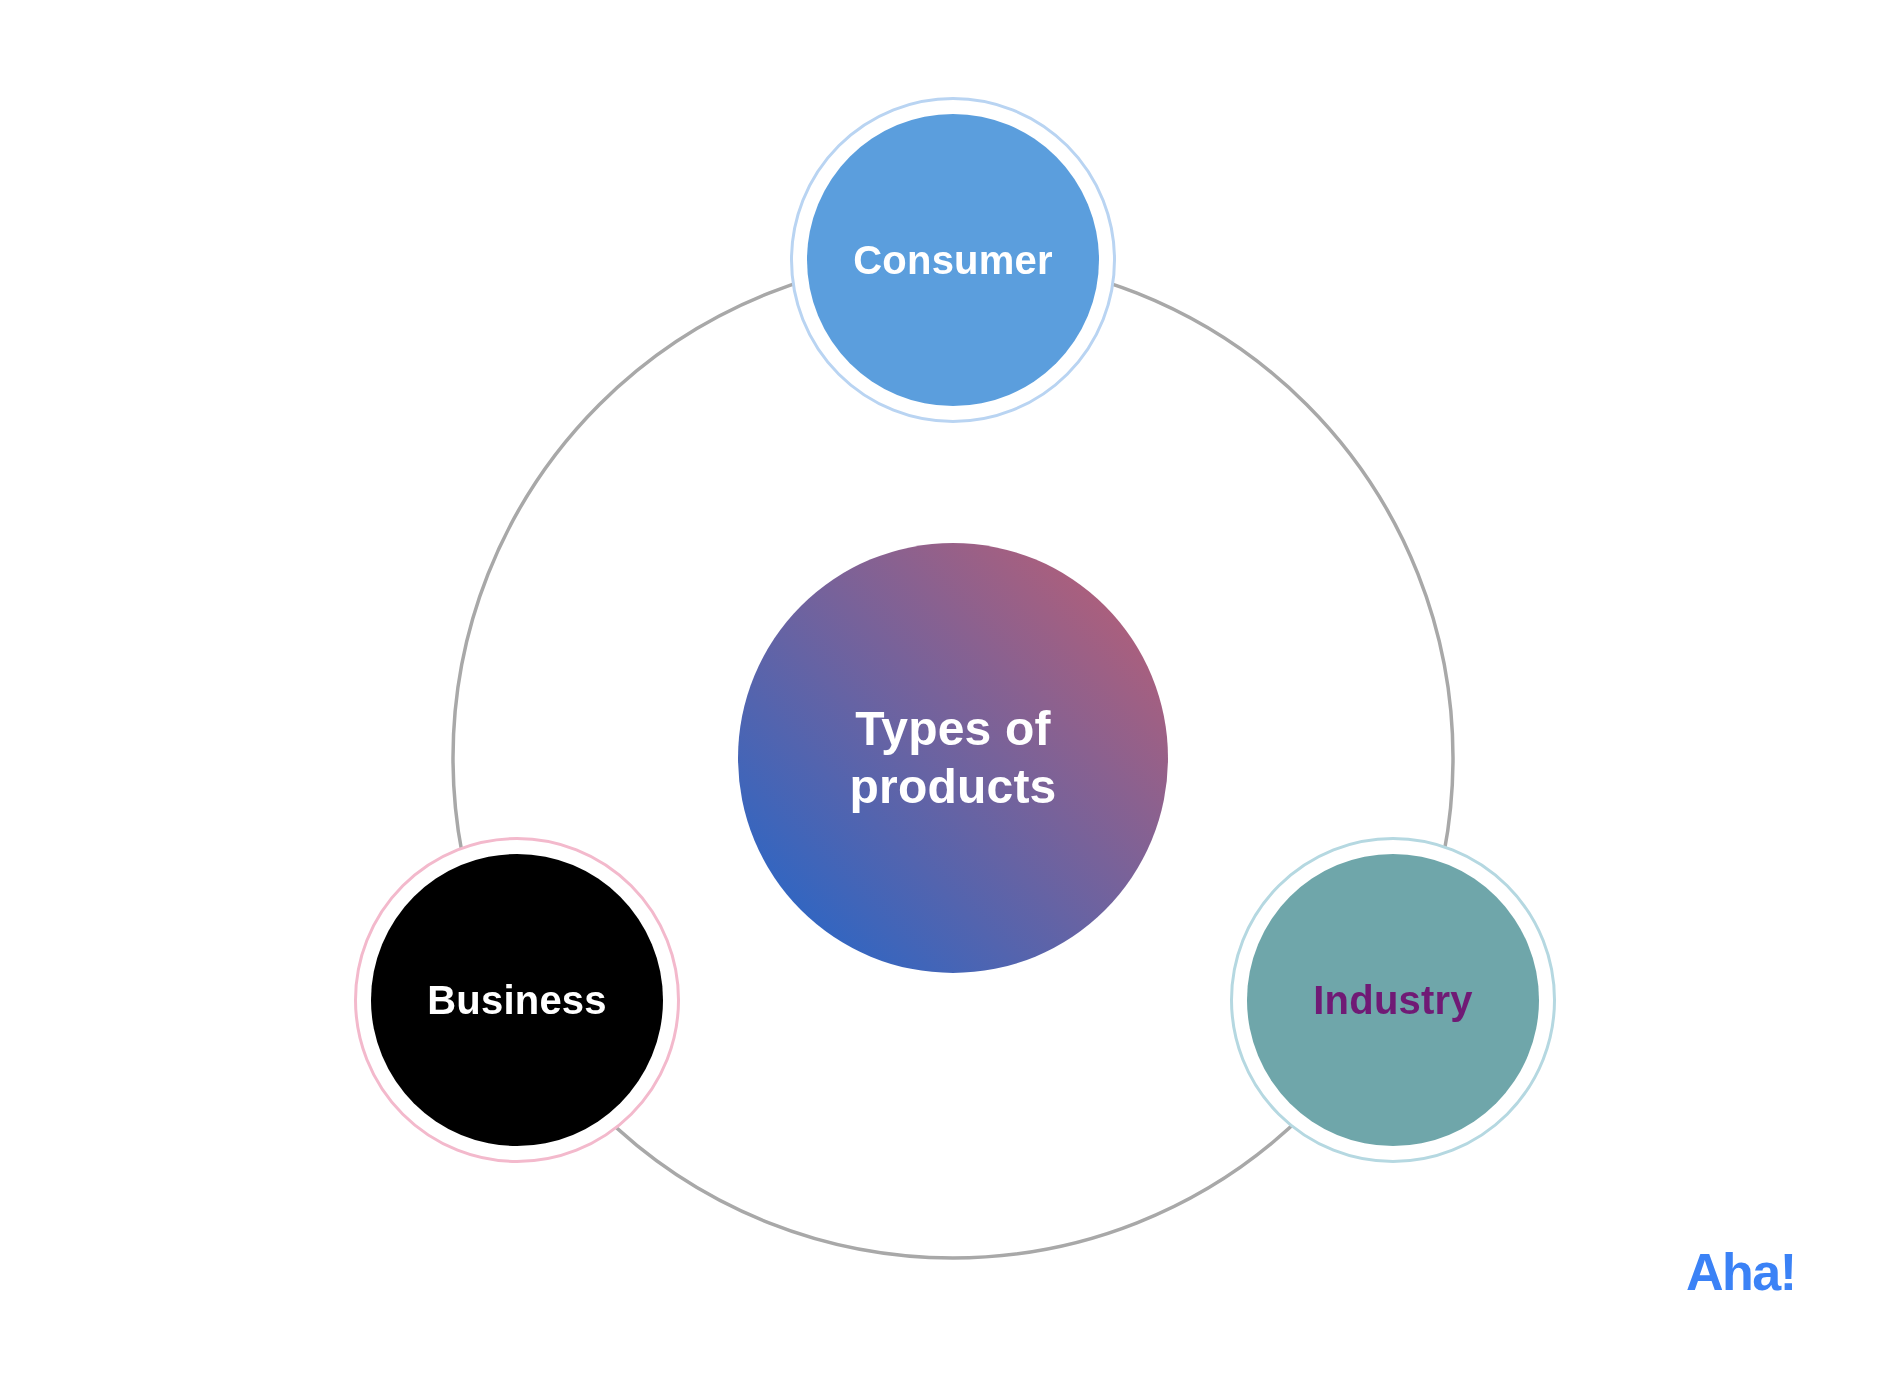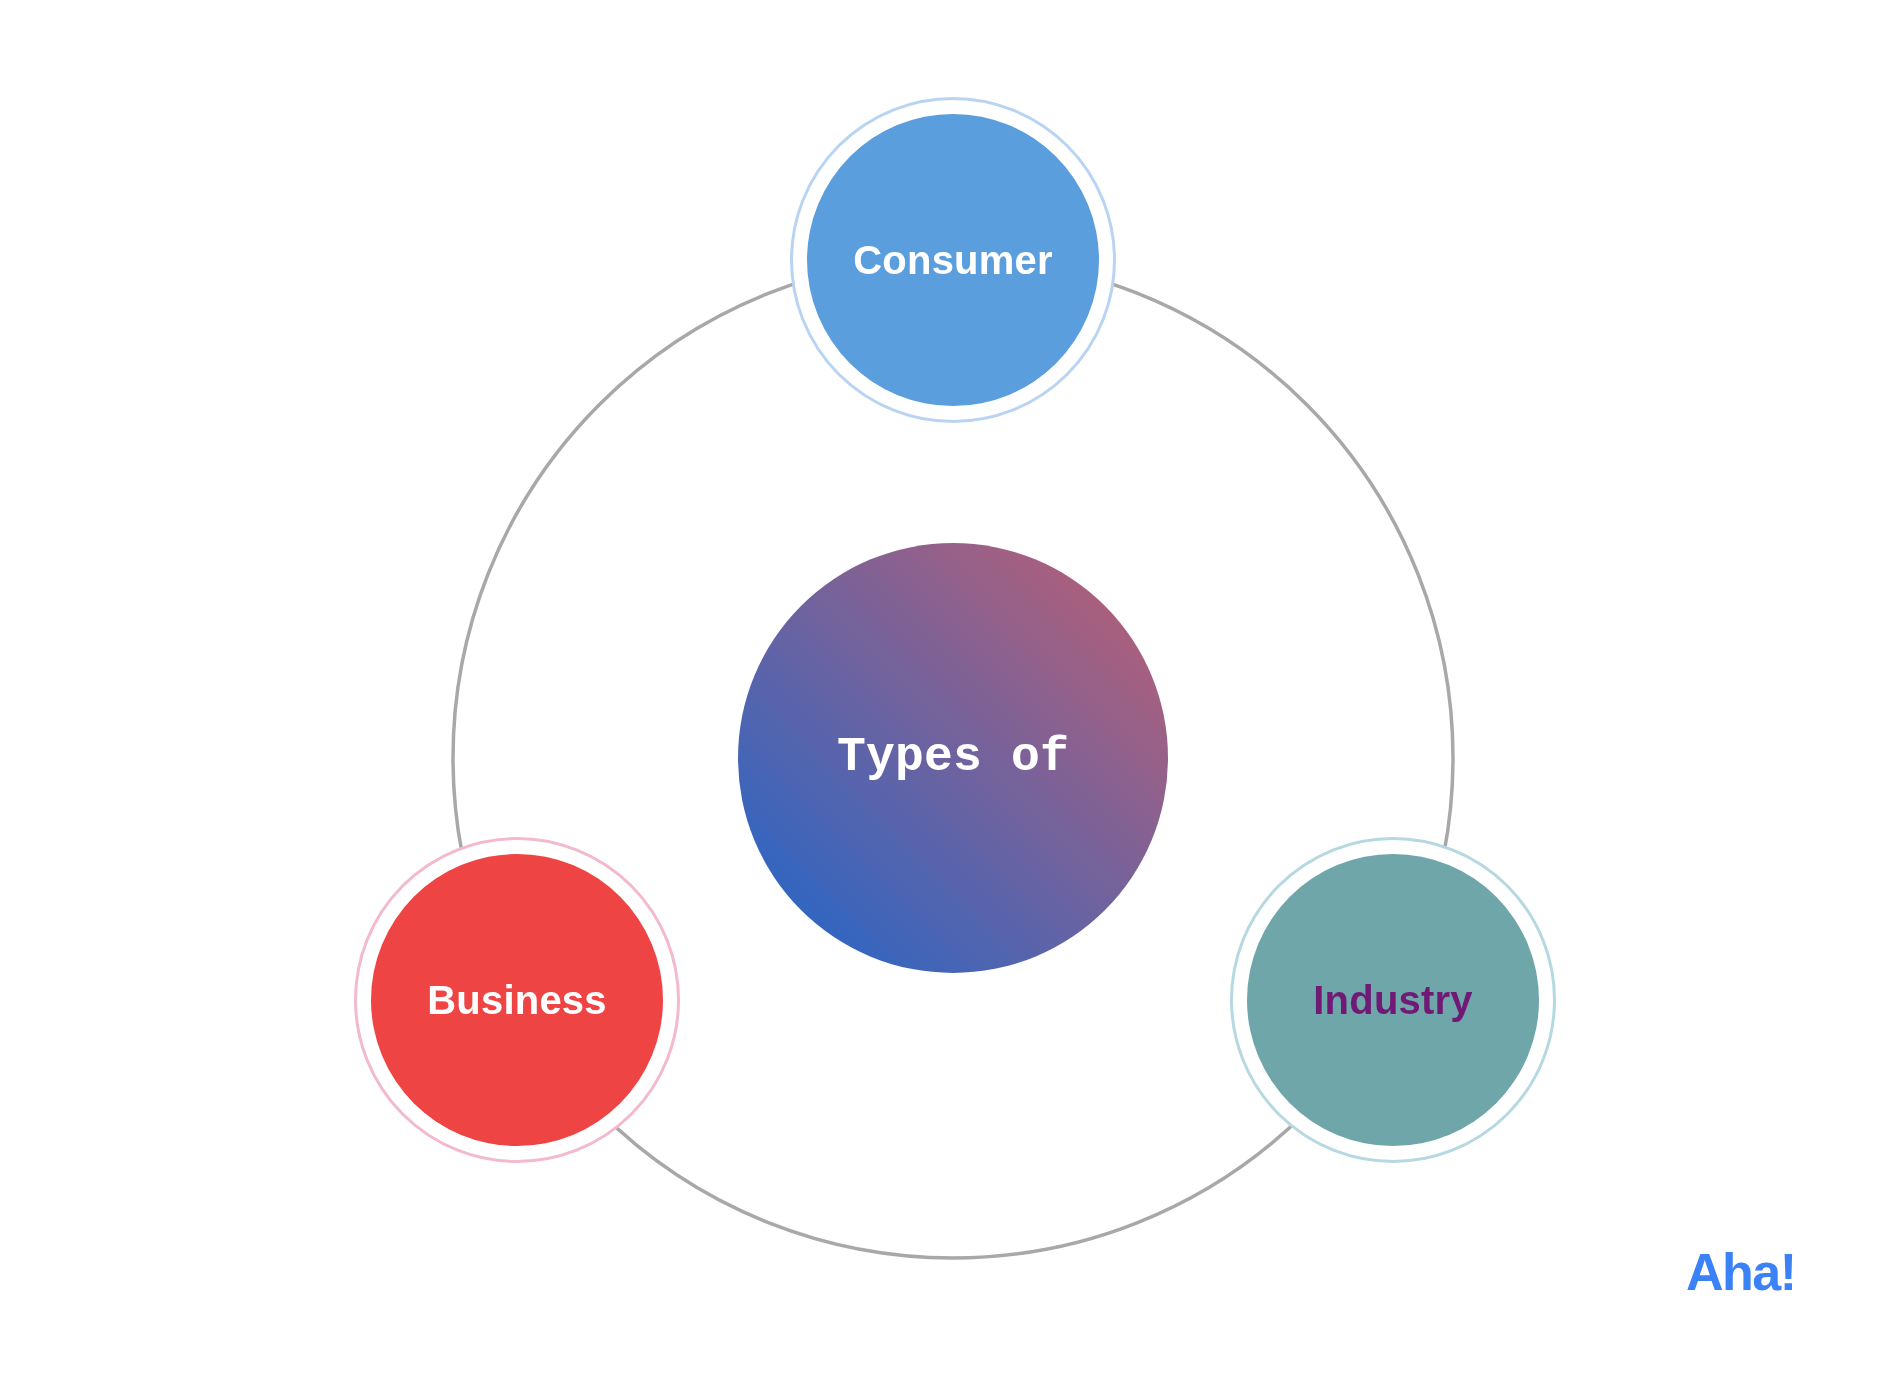--- a/index.html
+++ b/index.html
@@ -28,21 +28,20 @@
     left: 738px;
     top: 543px;
     width: 430px;
     height: 430px;
     border-radius: 50%;
     display: flex;
     flex-direction: column;
     align-items: center;
     justify-content: center;
     text-align: center;
-    font-family: Liberation Mono, monospace;
   }
   .center-node .line {
     color: #ffffff;
     font-size: 48px;
     font-weight: 700;
     line-height: 1.2;
     letter-spacing: 0.2px;
   }
   
   .node {
@@ -89,30 +88,31 @@
 <body>
 
 <div class="canvas" style="background: rgb(255, 255, 255);">
 
   <svg class="connector-svg" viewBox="0 0 1904 1400" xmlns="http://www.w3.org/2000/svg">
     <circle id="orbit-circle" cx="953" cy="758" r="500" fill="none" stroke="#A8A8A8" stroke-width="3.5"></circle>
   </svg>
 
   <div class="center-node" id="center-node" style="background: linear-gradient(45deg, rgb(27, 103, 206), rgb(194, 94, 112));">
     <div class="line" style="color: rgb(255, 255, 255);">Types of</div>
+    <div class="line" style="color: rgb(255, 255, 255);">products</div>
   </div>
 
   <div class="node node-consumer" style="border-color: rgb(185, 212, 242);">
     <div class="node-inner" style="background: rgb(91, 158, 221);">
       <span class="node-label" style="color: rgb(255, 255, 255);">Consumer</span>
     </div>
   </div>
 
   <div class="node node-business" style="border-color: rgb(243, 185, 204);">
-    <div class="node-inner" style="background: #ef4444;">
+    <div class="node-inner" style="background: #000000;">
       <span class="node-label" style="color: rgb(255, 255, 255);">Business</span>
     </div>
   </div>
 
   <div class="node node-industry" style="border-color: rgb(181, 216, 225);">
     <div class="node-inner" style="background: rgb(111, 166, 170);">
       <span class="node-label" style="color: #701a75;">Industry</span>
     </div>
   </div>
 

